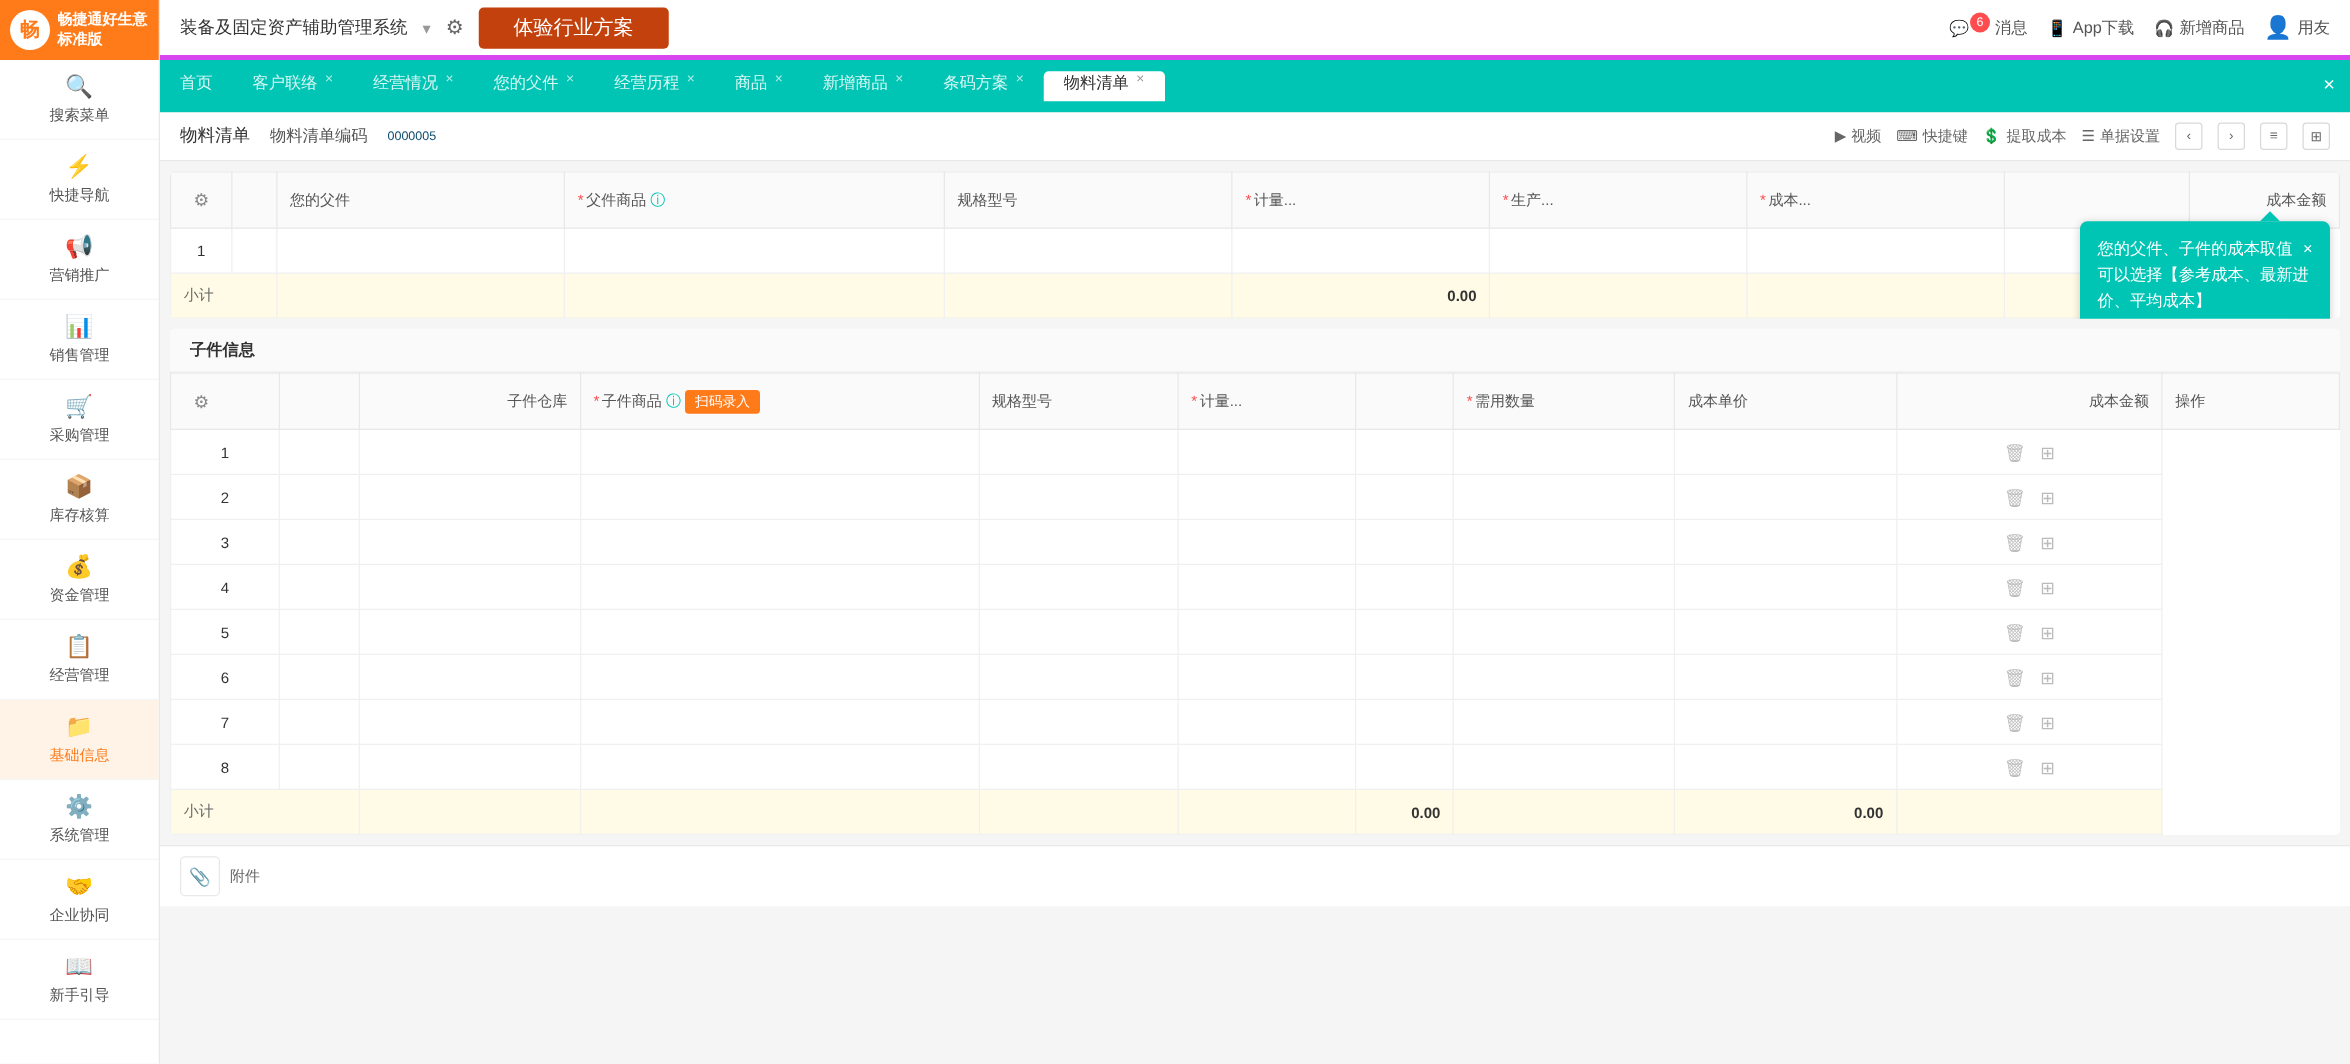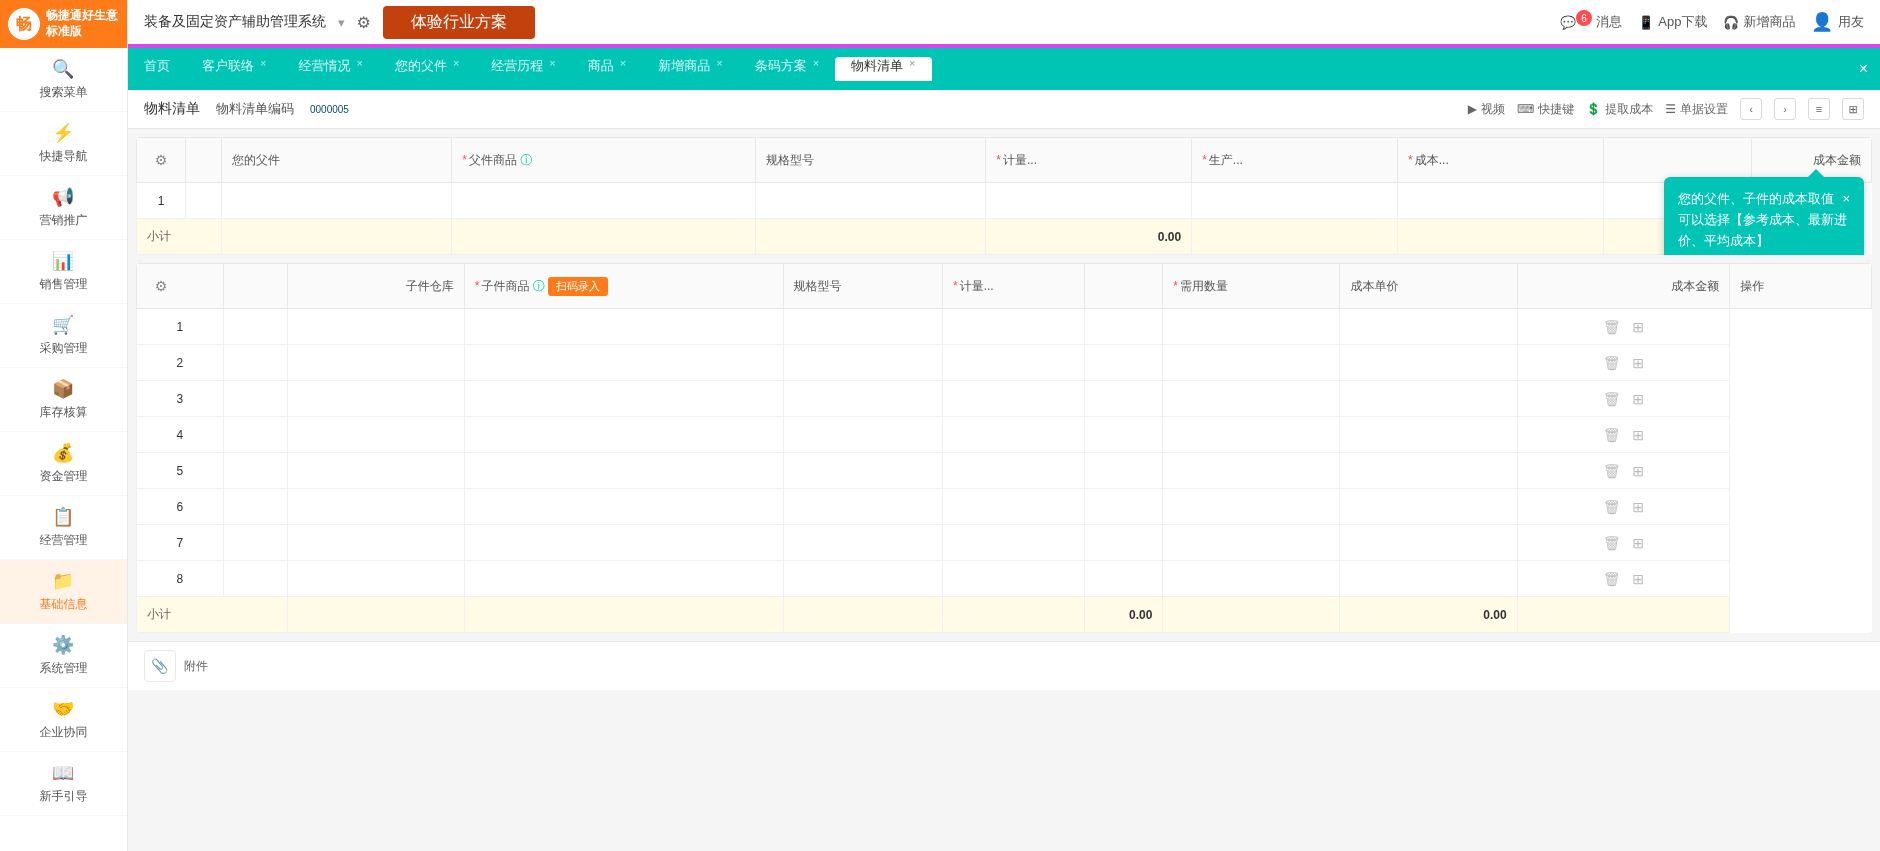--- a/index.html
+++ b/index.html
@@ -530,20 +530,21 @@
         </tbody>
       </table>
 
       <div class="tooltip-popup" style="top:40px; right:8px;">
         <span class="tooltip-close">×</span>
         <span>您的父件、子件的成本取值可以选择【参考成本、最新进价、平均成本】</span>
       </div>
     </div>
 
     <div class="section">
+      <div class="section-title">子件信息</div>
       <table class="data-table">
         <thead>
           <tr>
             <th style="width:36px;">
               <div class="settings-icon-btn">⚙</div>
             </th>
             <th style="width:36px;"></th>
             <th style="width:100px;text-align:right;">子件仓库</th>
             <th style="width:180px;">
               <span class="required-star">*</span>子件商品

